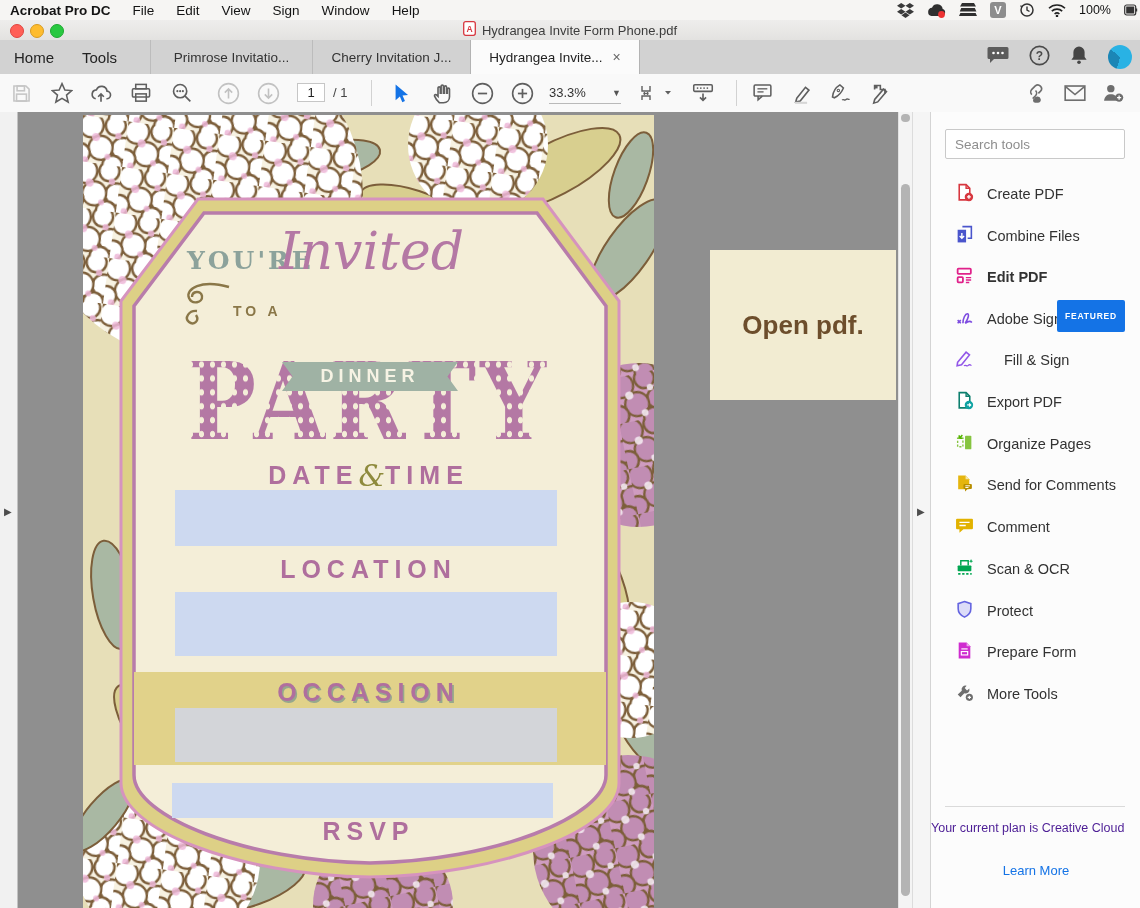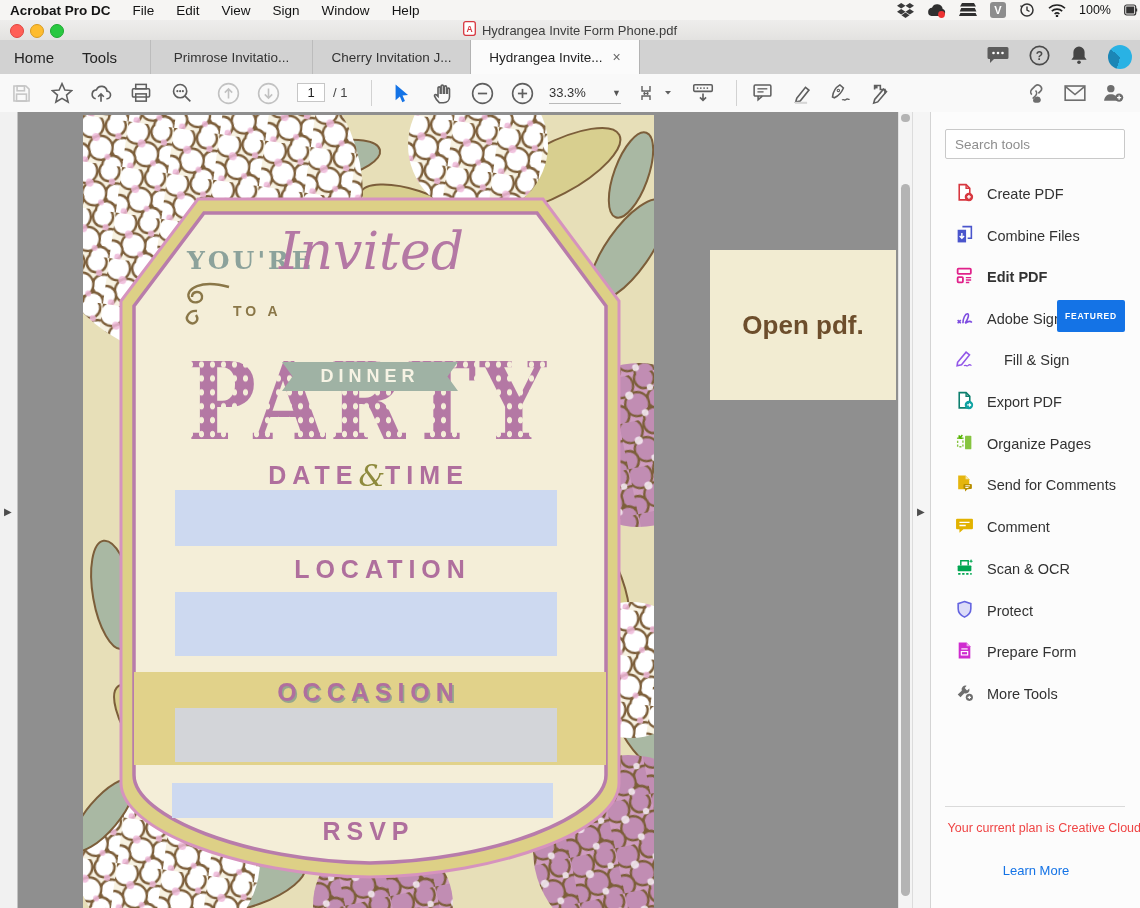--- a/index.html
+++ b/index.html
@@ -88,21 +88,21 @@
   .sidebar{position:absolute;left:930px;top:112px;width:210px;height:796px;background:#fcfcfc;border-left:1px solid #d4d4d4;}
   .search-box{position:absolute;left:14px;top:17px;width:180px;height:30px;border:1px solid #c9c9c9;border-radius:2px;
               box-sizing:border-box;padding:0 9px;font-size:13.5px;color:#333;background:#fff;
               font-family:"Liberation Sans",sans-serif;}
   .search-box::placeholder{color:#8e8e8e;}
   .tool-row{position:absolute;left:24px;width:176px;height:28px;display:flex;align-items:center;gap:13px;cursor:default;}
   .tool-row .tlabel{font-size:14.5px;color:#323232;white-space:nowrap;}
   .badge{position:absolute;right:16px;top:188px;background:#1473e6;color:#fff;font-size:8.5px;font-weight:bold;
          letter-spacing:0.8px;padding:11px 8px;border-radius:2px;}
   .sb-divider{position:absolute;left:14px;right:16px;top:694px;height:1px;background:#dadada;}
-  .plan-text{position:absolute;left:0;width:210px;top:709px;text-align:right;font-size:12.5px;color:#ef4444;}
+  .plan-text{position:absolute;left:0;width:210px;top:709px;text-align:left;font-size:12.5px;color:#4c1d95;}
   .learn-more{position:absolute;left:0;width:210px;top:751px;text-align:center;font-size:13px;color:#1473e6;}
 </style>
 </head>
 <body>
 
 <div id="app">
 
   <div class="menubar">
     <span class="app">Acrobat Pro DC</span>
     <span class="mitem">File</span>
@@ -469,21 +469,21 @@
       <div class="ov party">PARTY</div>
       <div class="ov ribbon">
           <span>DINNER</span>
         </div>
 
       <div class="ov inv-label" style="top:341px;">
         <span>DATE</span><span class="amp">&amp;</span><span>TIME</span>
       </div>
       <div class="ffield" style="top:375px;height:56px;"></div>
 
-      <div class="ov inv-label" style="top:440px;padding-left:14px;">LOCATION</div>
+      <div class="ov inv-label" style="top:440px;">LOCATION</div>
       <div class="ffield" style="top:477px;height:64px;"></div>
 
       <div class="ov inv-label occasion" style="top:563px;">OCCASION</div>
       <div class="ffield gray" style="top:593px;height:54px;"></div>
 
       <div class="ffield" style="top:668px;height:35px;left:89px;width:381px;"></div>
       <div class="ov inv-label" style="top:702px;">RSVP</div>
     </div>
 
     <div class="note">

